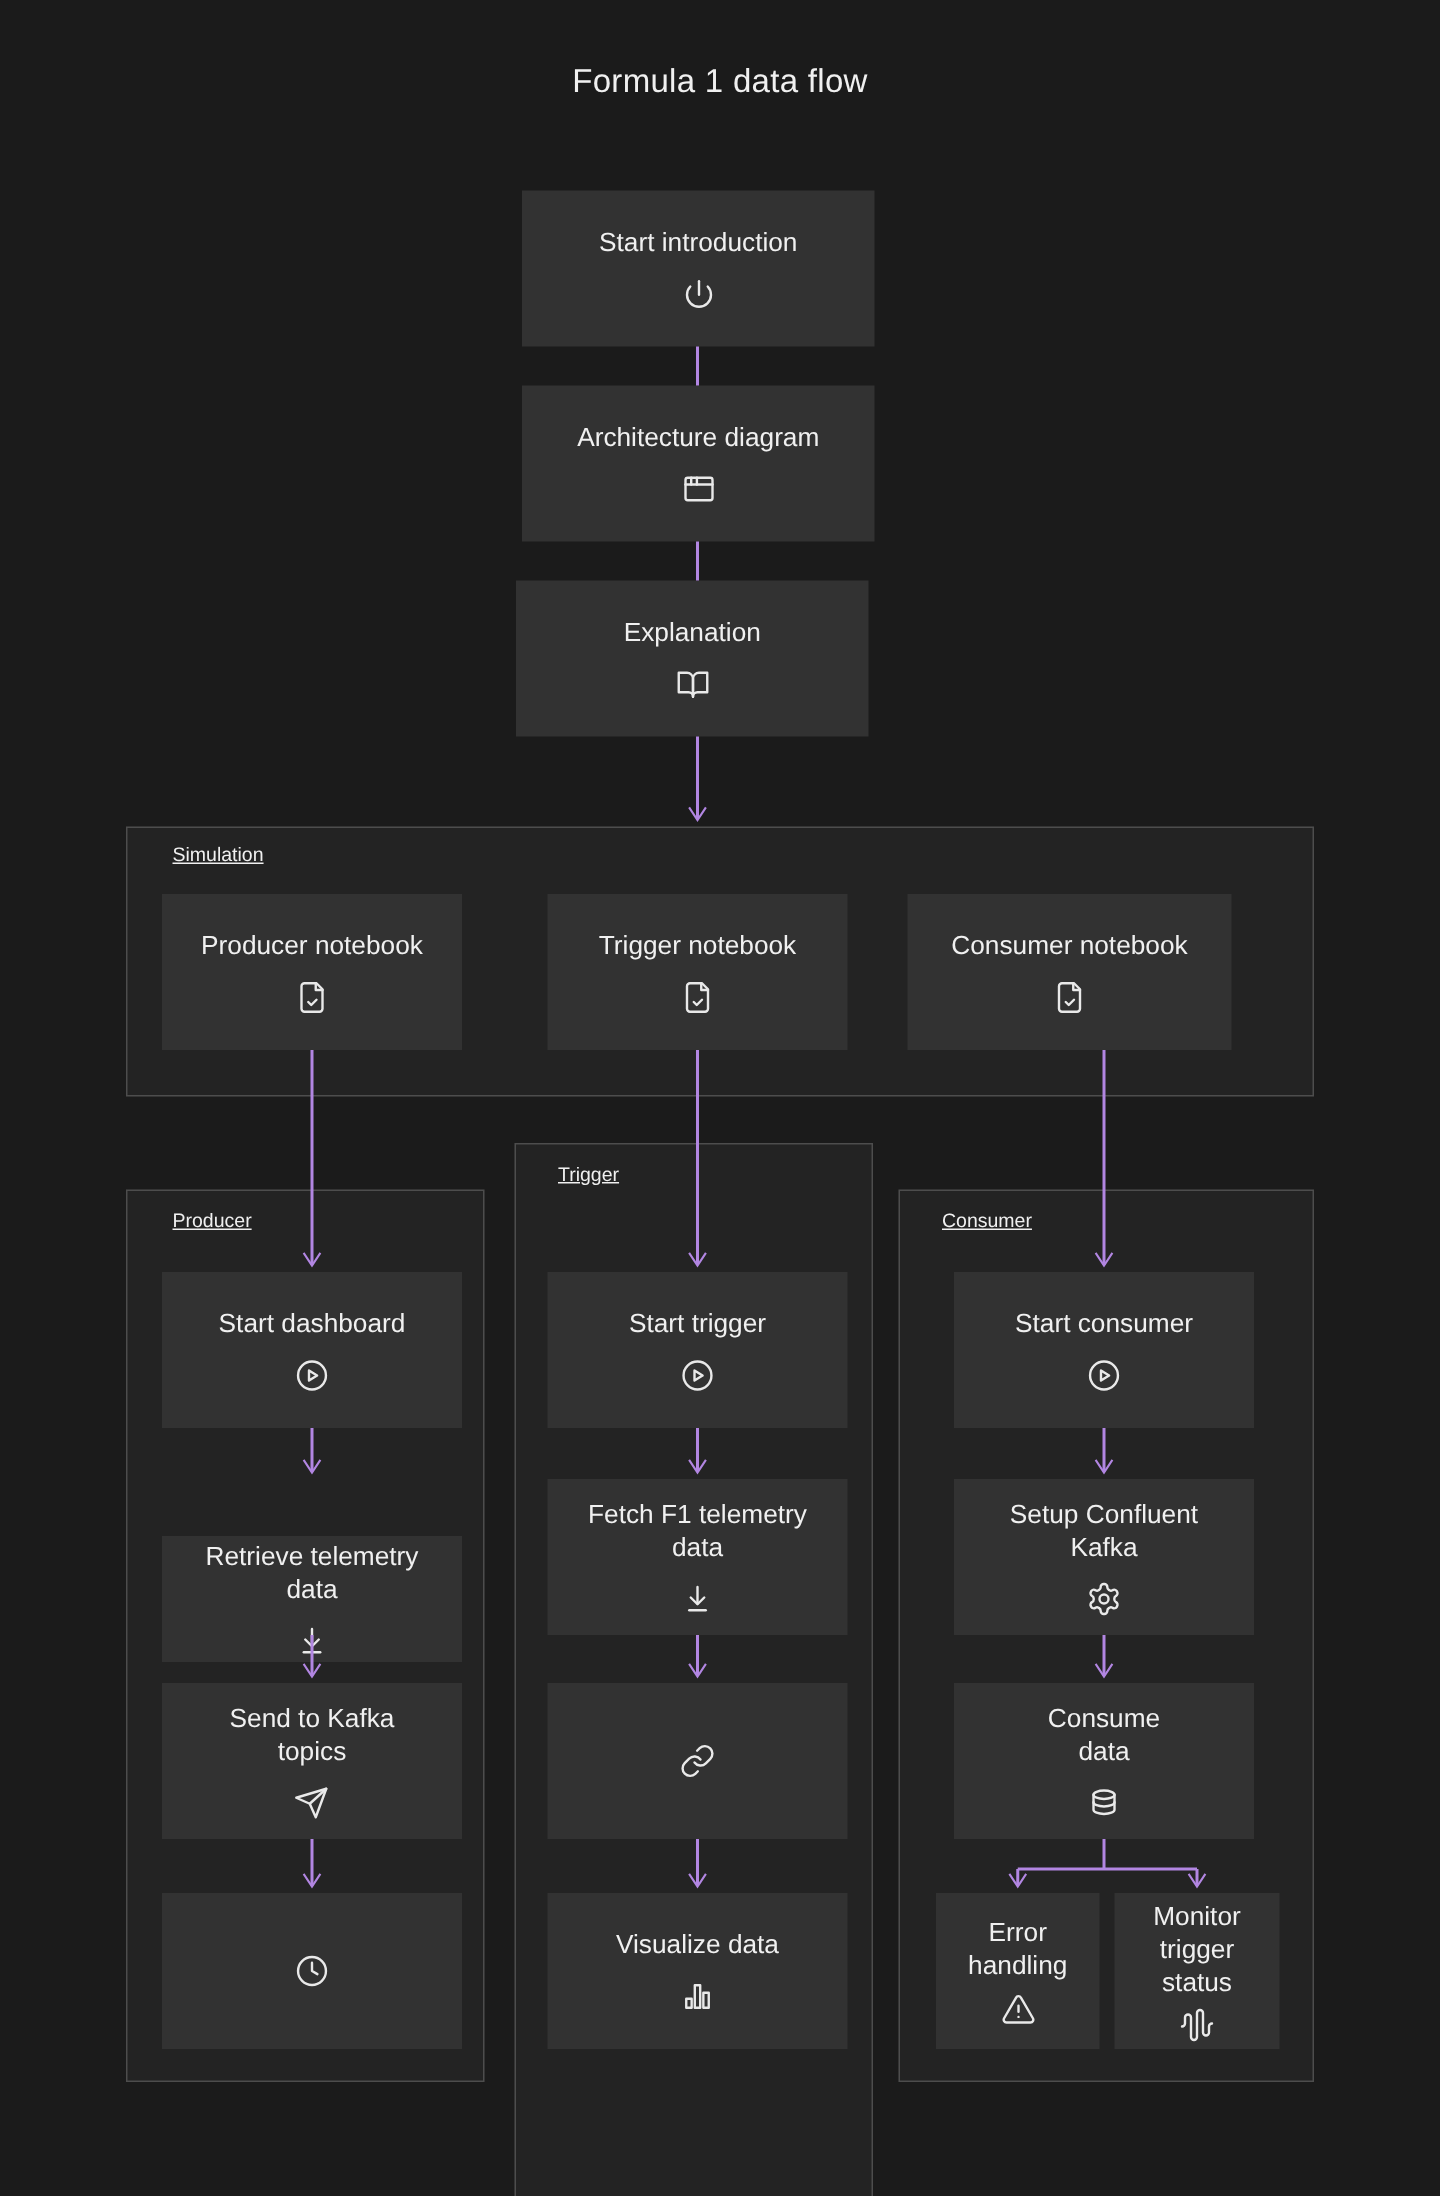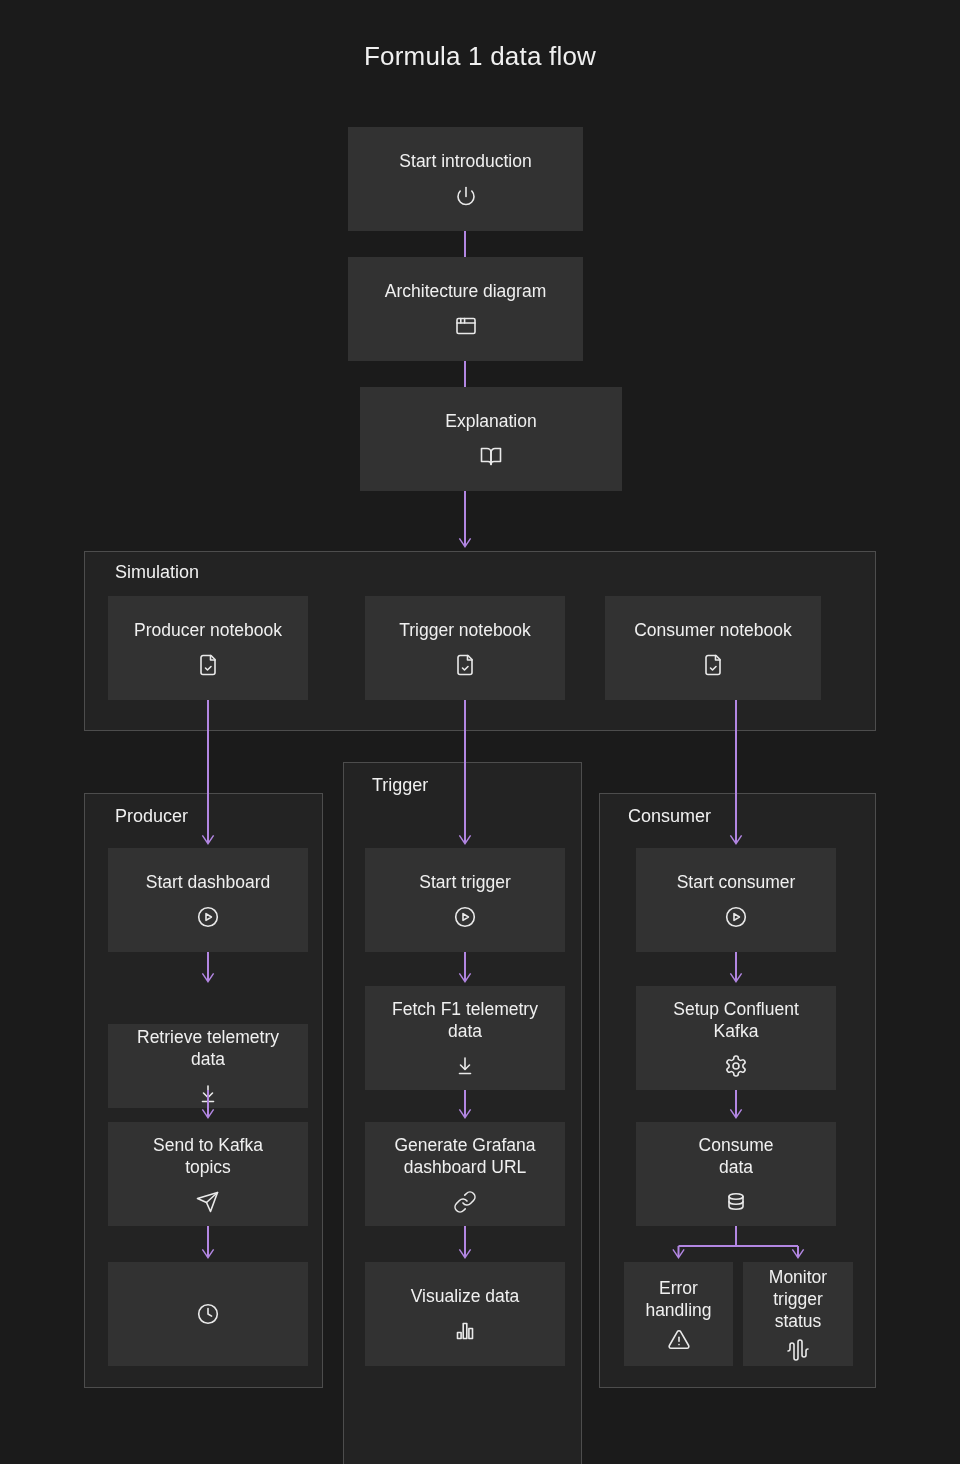--- a/index.html
+++ b/index.html
@@ -12,28 +12,28 @@
   }
   html,body{margin:0;padding:0;}
   body{
     width:960px;height:1464px;position:relative;overflow:hidden;
     background:var(--bg);
     font-family:"Liberation Sans","DejaVu Sans",sans-serif;
     color:var(--text);
   }
   .title{
     position:absolute;left:0;top:41px;width:960px;
-    text-align:center;font-size:26px;font-weight:500;letter-spacing:0.2px;
+    text-align:center;font-size:22px;font-weight:500;letter-spacing:0.2px;
   }
   .group{
     position:absolute;background:var(--group-bg);
     border:1px solid var(--border);box-sizing:border-box;
   }
   .group-label{
-    position:absolute;font-size:18px;color:var(--text);
+    position:absolute;font-size:13px;color:var(--text);text-decoration:underline;
   }
   .node{
     position:absolute;background:var(--node-bg);box-sizing:border-box;
     display:flex;flex-direction:column;align-items:center;justify-content:center;
     gap:12px;text-align:center;padding:0 22px;
   }
   .node .label{
     font-size:17.5px;line-height:22px;white-space:pre-line;color:var(--text);
   }
   .node.small{gap:6px;padding:0 6px;}
@@ -77,21 +77,21 @@
   <span class="label">Architecture diagram</span>
   <span class="icon">
       <svg viewBox="0 0 24 24" fill="none" stroke="currentColor" stroke-width="1.6" stroke-linecap="round" stroke-linejoin="round">
         <rect x="3" y="4.5" width="18" height="15" rx="1.5"></rect>
         <path d="M3 9h18"></path>
         <path d="M6.8 4.5V9"></path>
         <path d="M10.6 4.5V9"></path>
       </svg>
     </span>
 </div>
-<div class="node" style="left:360px;top:387px;width:262px;height:104px">
+<div class="node" style="left:344px;top:387px;width:235px;height:104px">
   <span class="label">Explanation</span>
   <span class="icon">
       <svg viewBox="0 0 24 24" fill="none" stroke="currentColor" stroke-width="1.6" stroke-linecap="round" stroke-linejoin="round">
         <path d="M2.5 4.5h5.5a4 4 0 0 1 4 4v12a3 3 0 0 0-3-3h-6.5z"></path>
         <path d="M21.5 4.5H16a4 4 0 0 0-4 4v12a3 3 0 0 1 3-3h6.5z"></path>
       </svg>
     </span>
 </div>
 
 <div class="node" style="left:108px;top:596px;width:200px;height:104px">
@@ -178,22 +178,20 @@
 data</span>
   <span class="icon">
       <svg viewBox="0 0 24 24" fill="none" stroke="currentColor" stroke-width="1.6" stroke-linecap="round" stroke-linejoin="round">
         <path d="M12 4v11"></path>
         <path d="m7.5 11 4.5 4.5L16.5 11"></path>
         <path d="M6.5 19.5h11"></path>
       </svg>
     </span>
 </div>
 <div class="node" style="left:365px;top:1122px;width:200px;height:104px">
-  <span class="label">Generate Grafana
-dashboard URL</span>
   <span class="icon">
       <svg viewBox="0 0 24 24" fill="none" stroke="currentColor" stroke-width="1.6" stroke-linecap="round" stroke-linejoin="round">
         <path d="M10 13a5 5 0 0 0 7.54.54l3-3a5 5 0 0 0-7.07-7.07l-1.72 1.71"></path>
         <path d="M14 11a5 5 0 0 0-7.54-.54l-3 3a5 5 0 0 0 7.07 7.07l1.71-1.71"></path>
       </svg>
     </span>
 </div>
 <div class="node" style="left:365px;top:1262px;width:200px;height:104px">
   <span class="label">Visualize data</span>
   <span class="icon">

